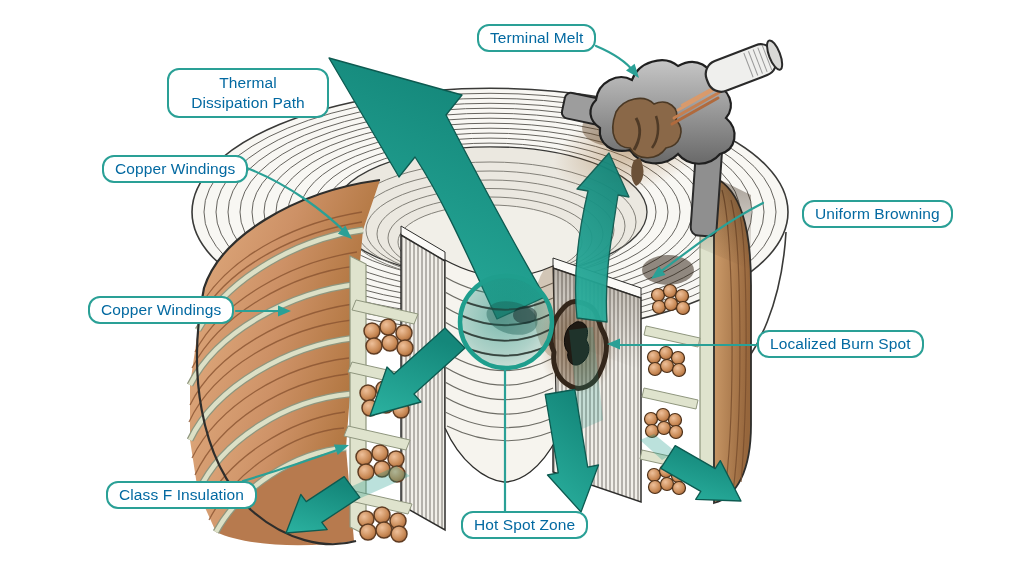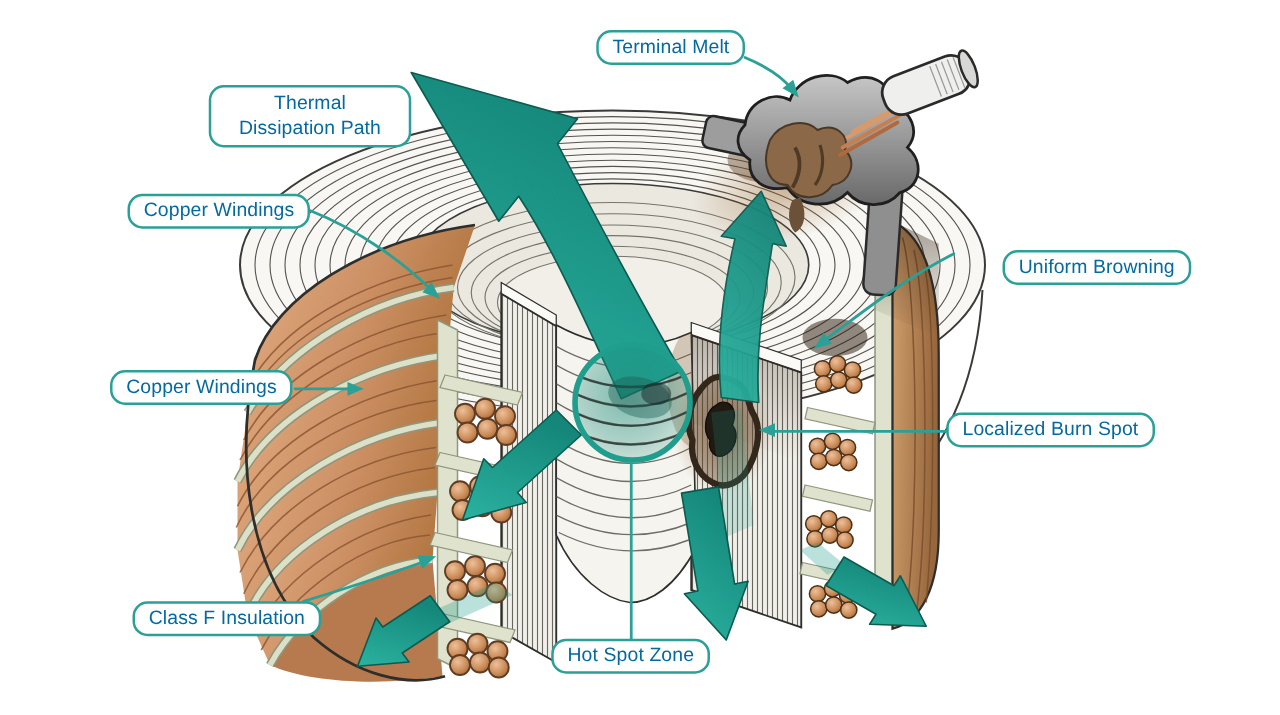--- a/index.html
+++ b/index.html
@@ -315,15 +315,15 @@
   </g>
 </svg>
 
 <div class="callout" style="left:477px;top:24px;">Terminal Melt</div>
 <div class="callout wrap" style="left:167px;top:68px;">Thermal Dissipation Path</div>
 <div class="callout" style="left:102px;top:155px;">Copper Windings</div>
 <div class="callout" style="left:88px;top:296px;">Copper Windings</div>
 <div class="callout" style="left:763px;top:200px;margin-left:39px;">Uniform Browning</div>
 <div class="callout" style="left:106px;top:481px;">Class F Insulation</div>
 <div class="callout" style="left:757px;top:330px;">Localized Burn Spot</div>
-<div class="callout" style="left:441px;top:511px;">Hot Spot Zone</div>
+<div class="callout" style="left:461px;top:511px;">Hot Spot Zone</div>
 
 </div>
 
 </body></html>

